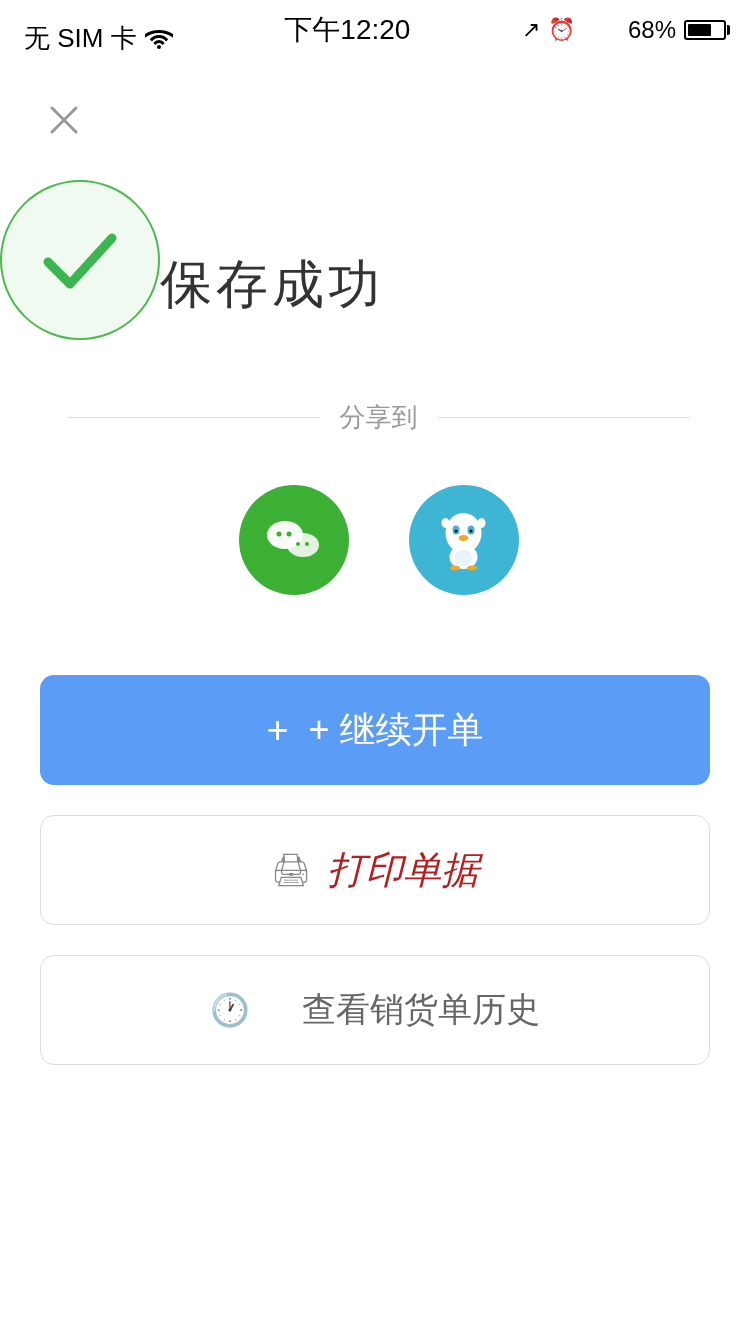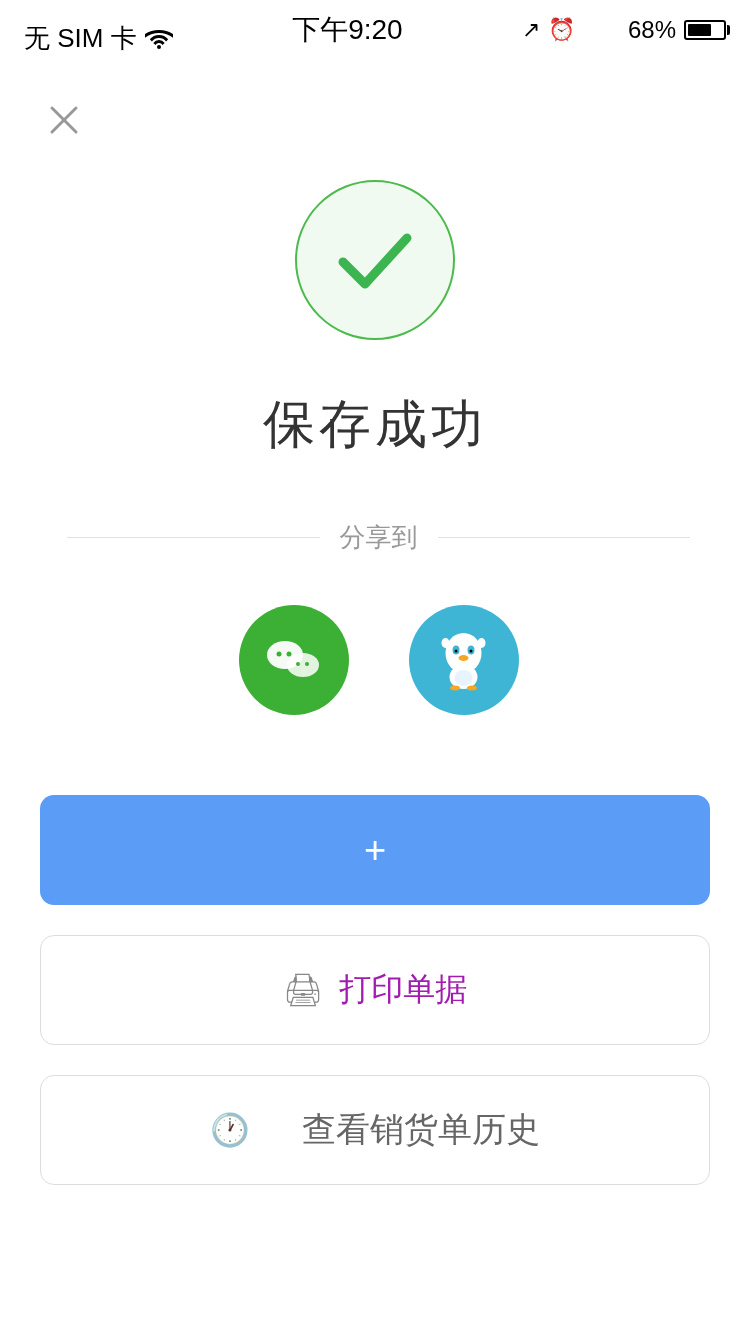--- a/index.html
+++ b/index.html
@@ -99,21 +99,21 @@
     }
 
     .close-btn svg {
       width: 36px;
       height: 36px;
     }
 
     
     .success-area {
       display: flex;
-      flex-direction: column;
+      flex-direction: row;
       align-items: center;
       padding-top: 120px;
     }
 
     .success-circle {
       width: 160px;
       height: 160px;
       border-radius: 50%;
       background: #f0faf0;
       border: 2px solid #4cba4c;
@@ -235,21 +235,21 @@
 <body>
 
 <div class="status-bar">
   <div class="status-left">
     <span>无 SIM 卡</span>
 
     <svg width="28" height="22" viewBox="0 0 28 22">
       <path d="M14 18a2 2 0 1 1 0 4 2 2 0 0 1 0-4zm0-5a7 7 0 0 1 5.66 2.88l-2.1 2.1A4 4 0 0 0 14 16a4 4 0 0 0-3.56 1.98l-2.1-2.1A7 7 0 0 1 14 13zm0-5a12 12 0 0 1 9.19 4.28l-2.1 2.1A9 9 0 0 0 14 11a9 9 0 0 0-7.09 3.38l-2.1-2.1A12 12 0 0 1 14 8zm0-5C21.73 3 28.5 6.3 33.1 11.5l-2.1 2.1C27.08 8.74 20.9 6 14 6S.92 8.74-3 13.6l-2.1-2.1C-.5 6.3 6.27 3 14 3z" fill="#000"></path>
     </svg>
   </div>
-  <div class="status-center">下午9:20</div>
+  <div class="status-center">下午12:20</div>
   <div class="status-right">
 
     <span style="font-size:22px;">↗</span>
 
     <span style="font-size:22px;">⏰</span>
     <span style="font-size:24px;margin-left:44px;">68%</span>
     <div class="battery-icon">
       <div class="battery-fill"></div>
     </div>
   </div>
@@ -316,25 +316,26 @@
           <ellipse cx="50.5" cy="18" rx="4" ry="5" fill="white"></ellipse>
         </svg>
       </div>
     </div>
   </div>
 
   <div class="action-buttons">
 
     <button class="btn-primary">
       <span class="btn-icon" style="color:#fff; font-size:38px;">+</span>
+      <span style="font-size:36px; color:#fff; margin-left:4px;">+ 继续开单</span>
     </button>
 
     <button class="btn-secondary">
       <span style="font-size:32px; color:#888;">🖨</span>
-      <span style="font-size:32px; color:#a21caf;">打印单据</span>
+      <span style="font-size:38px; color:#b91c1c;font-style:italic;">打印单据</span>
     </button>
 
     <button class="btn-secondary">
       <span style="font-size:32px; color:#888;">🕐</span>
       <span style="font-size:34px; color:#666;margin-left:36px;">查看销货单历史</span>
     </button>
   </div>
 
 </div>
 

